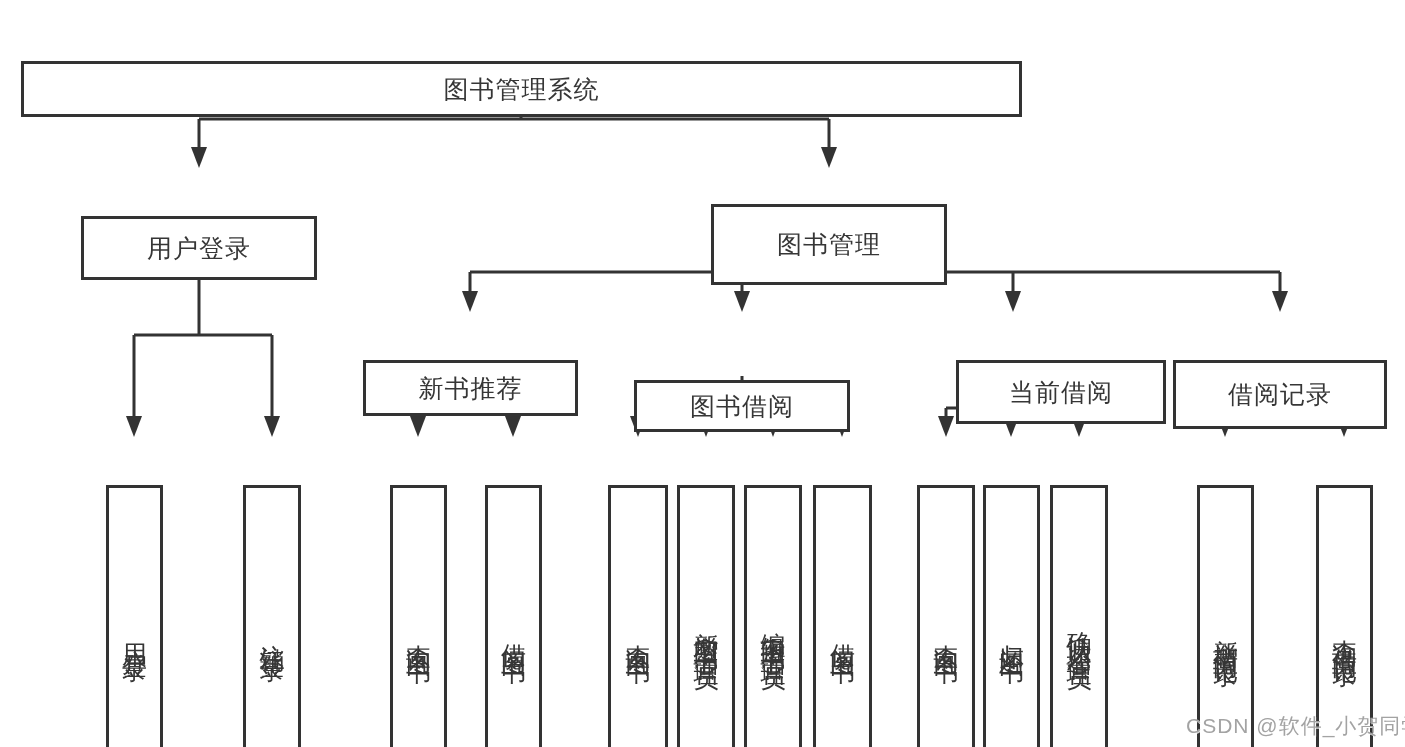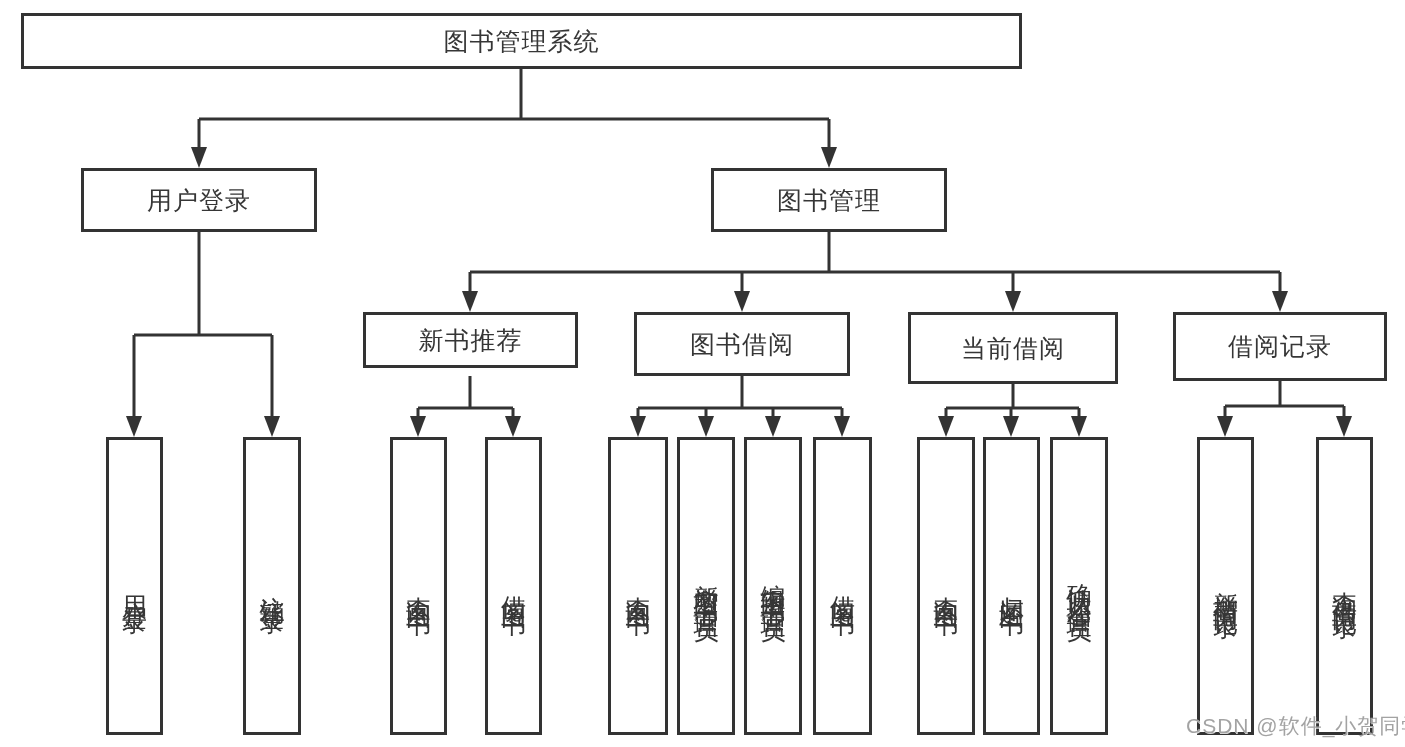--- a/index.html
+++ b/index.html
@@ -35,20 +35,21 @@
   .hbox, .vbox {
     position: absolute;
     box-sizing: border-box;
     border: 3px solid var(--line);
     background: var(--boxbg);
     color: var(--text);
     display: flex;
     align-items: center;
     justify-content: center;
     text-align: center;
+    margin-top: 48px;
   }
   .hbox {
     font-size: 25px;
     letter-spacing: 1px;
   }
   .vbox {
     top: 437px;
     height: 298px;
     writing-mode: vertical-rl;
     font-size: 25px;
@@ -97,25 +98,25 @@
     <polygon points="938,416 954,416 946,437"></polygon>
     <polygon points="1003,416 1019,416 1011,437"></polygon>
     <polygon points="1071,416 1087,416 1079,437"></polygon>
     <polygon points="1217,416 1233,416 1225,437"></polygon>
     <polygon points="1336,416 1352,416 1344,437"></polygon>
   </svg>
 
   <div class="hbox" style="left:21px;top:13px;width:1001px;height:56px">图书管理系统</div>
 
   <div class="hbox" style="left:81px;top:168px;width:236px;height:64px">用户登录</div>
-  <div class="hbox" style="left:711px;top:168px;width:236px;height:64px">图书管理</div>
+  <div class="hbox" style="left:711px;top:156px;width:236px;height:81px">图书管理</div>
 
   <div class="hbox" style="left:363px;top:312px;width:215px;height:56px">新书推荐</div>
-  <div class="hbox" style="left:634px;top:312px;width:216px;height:64px">图书借阅</div>
-  <div class="hbox" style="left:908px;top:312px;width:210px;height:72px">当前借阅</div>
+  <div class="hbox" style="left:634px;top:332px;width:216px;height:52px">图书借阅</div>
+  <div class="hbox" style="left:956px;top:312px;width:210px;height:64px">当前借阅</div>
   <div class="hbox" style="left:1173px;top:312px;width:214px;height:69px">借阅记录</div>
 
   <div class="vbox" style="left:106px;width:57px">用户登录</div>
   <div class="vbox" style="left:243px;width:58px">注销登录</div>
 
   <div class="vbox" style="left:390px;width:57px">查询图书</div>
   <div class="vbox" style="left:485px;width:57px">借阅图书</div>
 
   <div class="vbox" style="left:608px;width:60px">查询图书</div>
   <div class="vbox" style="left:677px;width:58px">新增图书（管理员）</div>

